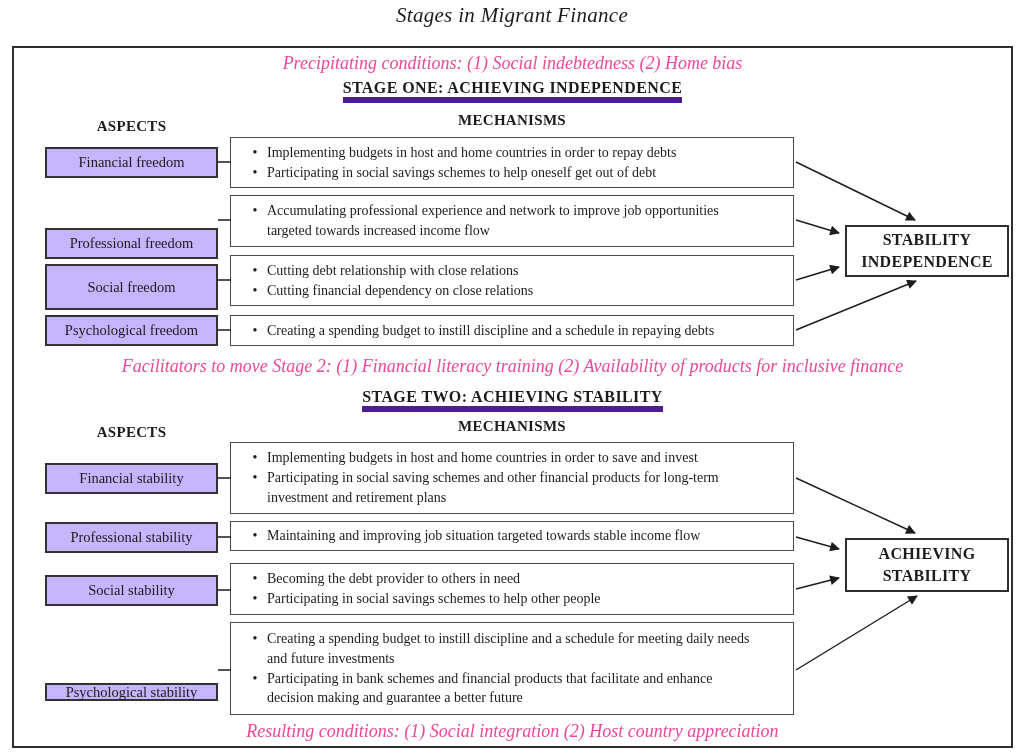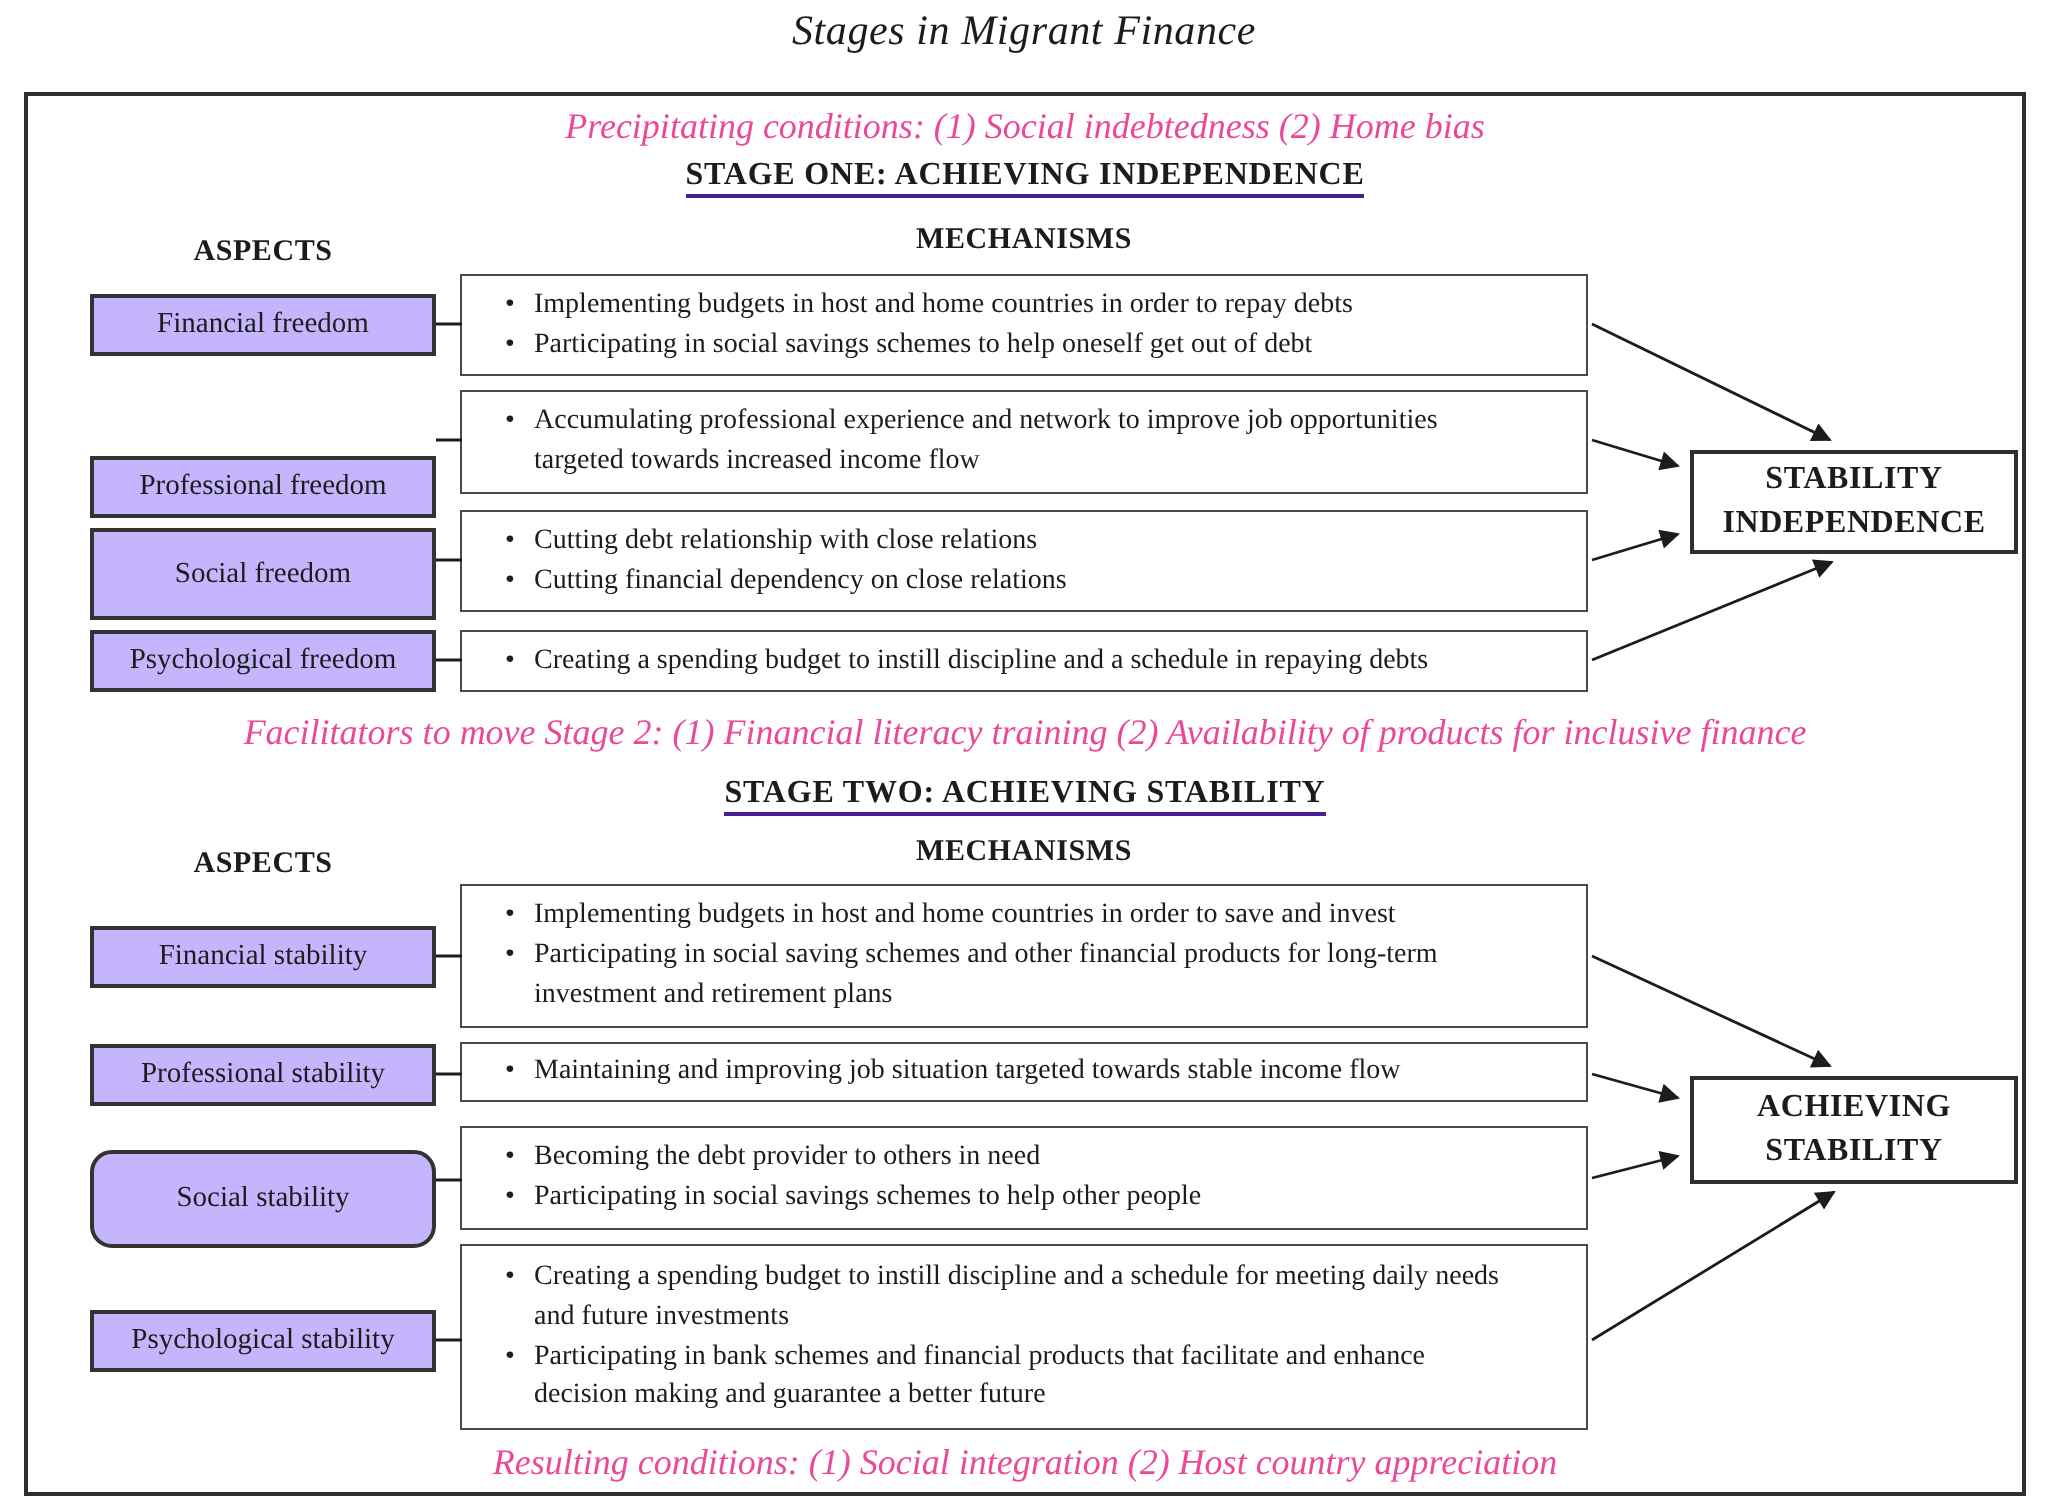--- a/index.html
+++ b/index.html
@@ -36,21 +36,21 @@
     color: #ec4899;
   }
   .stage-heading {
     position: absolute;
     left: 12px; width: 1001px;
     text-align: center;
     font-size: 16px;
     font-weight: bold;
   }
   .stage-heading .ul {
-    border-bottom: 2px solid #4c1d95;
+    border-bottom: 6px solid #4c1d95;
     padding-bottom: 1px;
     letter-spacing: 0.4px;
   }
   .col-header {
     position: absolute;
     font-weight: bold;
     font-size: 15px;
     text-align: center;
     letter-spacing: 0.3px;
   }
@@ -183,35 +183,35 @@
   <div class="aspect-box" style="top:522px; height:31px;">
       <span>Professional stability</span>
     </div>
   <div class="mech-box" style="top:521px; height:30px;">
     <div class="bullet-row">
         <span class="bullet">•</span>
         <span class="bullet-text">Maintaining and improving job situation targeted towards stable income flow</span>
       </div>
   </div>
 
-  <div class="aspect-box" style="top:575px; height:49px;border-radius:11px;">
+  <div class="aspect-box" style="top:575px; height:31px;">
       <span>Social stability</span>
     </div>
   <div class="mech-box" style="top:563px; height:52px;">
     <div class="bullet-row">
         <span class="bullet">•</span>
         <span class="bullet-text">Becoming the debt provider to others in need</span>
       </div>
     <div class="bullet-row">
         <span class="bullet">•</span>
         <span class="bullet-text">Participating in social savings schemes to help other people</span>
       </div>
   </div>
 
-  <div class="aspect-box" style="top:655px; height:31px;">
+  <div class="aspect-box" style="top:683px; height:18px;">
       <span>Psychological stability</span>
     </div>
   <div class="mech-box" style="top:622px; height:93px;">
     <div class="bullet-row">
         <span class="bullet">•</span>
         <span class="bullet-text">Creating a spending budget to instill discipline and a schedule for meeting daily needs and future investments</span>
       </div>
     <div class="bullet-row">
         <span class="bullet">•</span>
         <span class="bullet-text">Participating in bank schemes and financial products that facilitate and enhance decision making and guarantee a better future</span>

